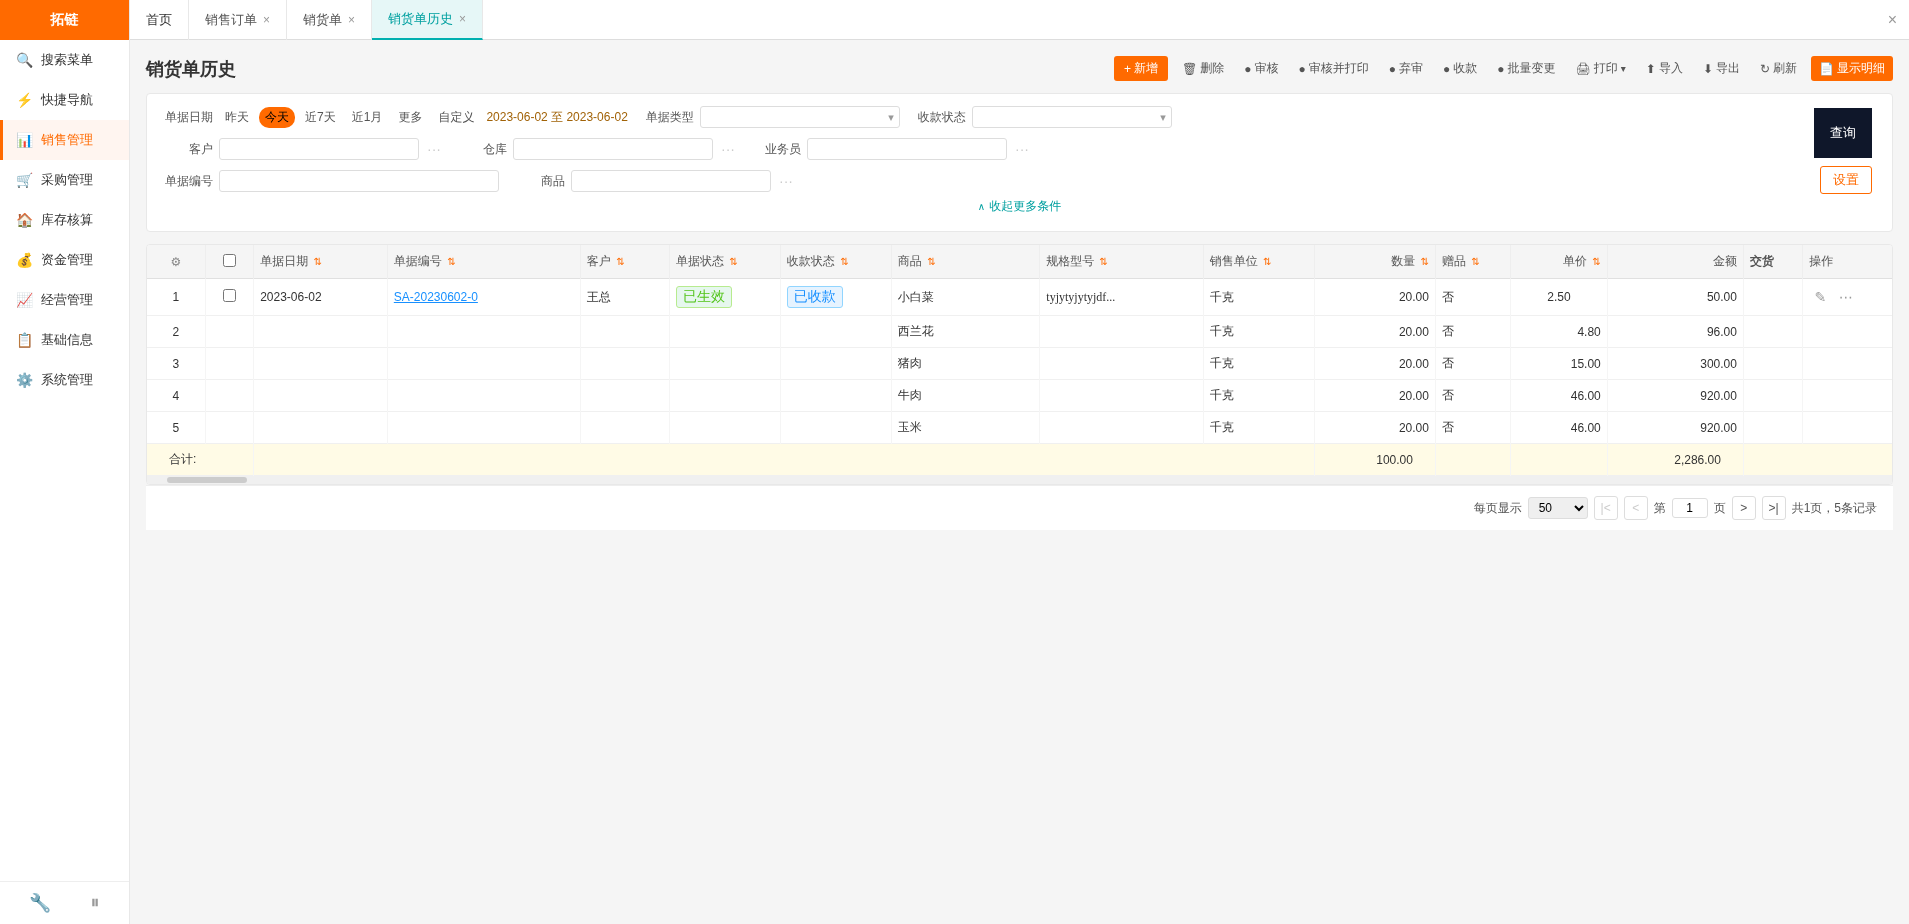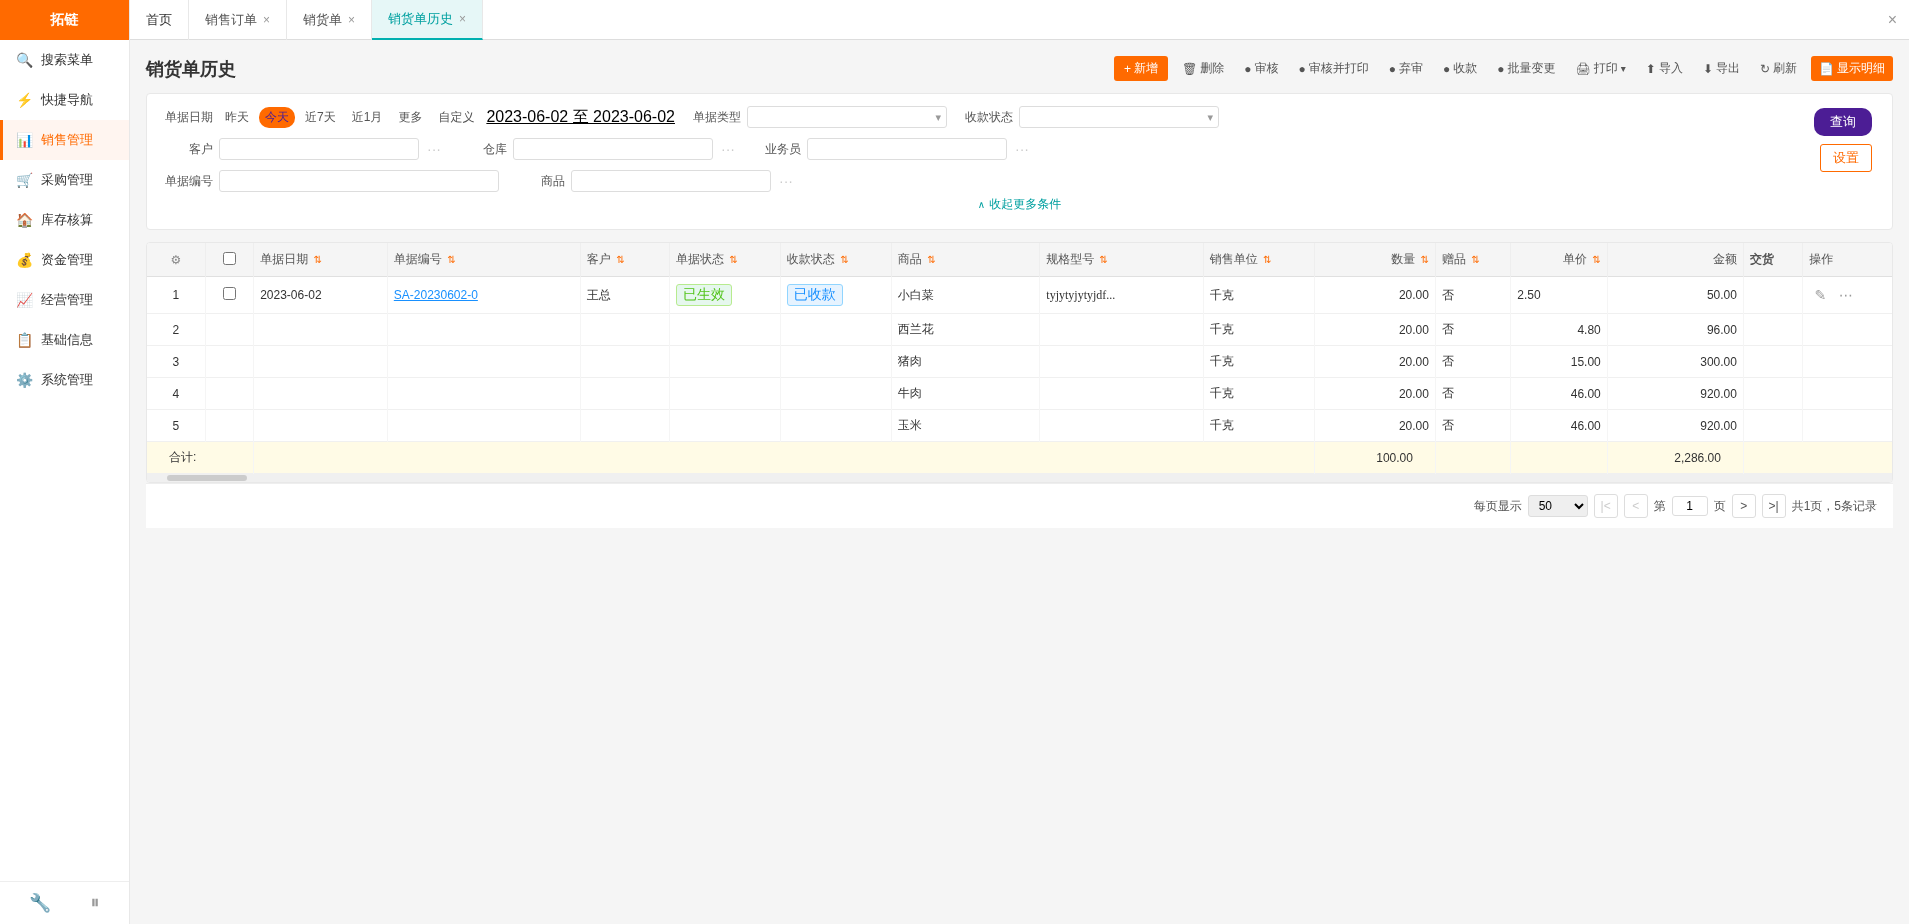--- a/index.html
+++ b/index.html
@@ -37,22 +37,22 @@
     .toolbar-btn .dropdown-arrow { font-size: 10px; }
 
     
     .filter-panel { background: #fff; border: 1px solid #e8e8e8; border-radius: 4px; padding: 12px 16px; margin-bottom: 12px; }
     .filter-row { display: flex; align-items: center; margin-bottom: 10px; gap: 16px; flex-wrap: wrap; }
     .filter-row:last-child { margin-bottom: 0; }
     .filter-item { display: flex; align-items: center; gap: 6px; }
     .filter-label { color: #555; font-size: 12px; white-space: nowrap; min-width: 50px; text-align: right; }
     .filter-date-btns { display: flex; gap: 4px; align-items: center; }
     .date-btn { padding: 2px 6px; font-size: 12px; cursor: pointer; color: #555; border-radius: 3px; }
-    .date-btn.active { background: #ff6a00; color: #4c1d95; border-radius: 10px; }
-    .date-range { color: #000000; font-size: 16px; text-decoration: underline; }
+    .date-btn.active { background: #ff6a00; color: #000000; border-radius: 10px; }
+    .date-range { color: #a16207; font-size: 12px; }
     .filter-input { border: 1px solid #ddd; border-radius: 3px; padding: 3px 6px; font-size: 12px; width: 200px; outline: none; }
     .filter-select { border: 1px solid #ddd; border-radius: 3px; padding: 3px 24px 3px 6px; font-size: 12px; width: 200px; outline: none; appearance: none; background: white; }
     .filter-select-wrap { position: relative; display: inline-block; }
     .filter-select-wrap::after { content: '▾'; position: absolute; right: 6px; top: 50%; transform: translateY(-50%); color: #999; pointer-events: none; font-size: 11px; }
     .filter-dots { color: #ccc; font-size: 14px; cursor: pointer; margin-left: 2px; }
     .collapse-btn { display: flex; align-items: center; justify-content: center; color: #00a0a0; font-size: 12px; cursor: pointer; padding: 4px 0; }
     .collapse-btn .arrow { font-size: 10px; margin-right: 4px; }
 
     
     .table-wrap { background: #fff; border: 1px solid #e8e8e8; border-radius: 4px; overflow: hidden; }
@@ -84,21 +84,21 @@
 
     
     .scroll-bar { height: 8px; background: #f0f0f0; margin: 0; display: flex; align-items: center; }
     .scroll-thumb { width: 80px; height: 6px; background: #ccc; border-radius: 3px; margin-left: 20px; }
 
     
     .tab-bar { background: #fff; }
     .tab-item.first { background: transparent; color: #333; }
 
     
-    .query-btn { background: #4c1d95; color: white; border: none; padding: 5px 16px; border-radius: 10px; cursor: pointer; font-size: 13px; }
+    .query-btn { background: #0f172a; color: white; border: none; padding: 16px 16px; border-radius: 0; cursor: pointer; font-size: 13px; }
     .settings-btn { background: white; color: #ff6a00; border: 1px solid #ff6a00; padding: 4px 12px; border-radius: 3px; cursor: pointer; font-size: 13px; }
 
     .filter-right { display: flex; flex-direction: column; gap: 8px; align-items: flex-end; padding-right: 4px; }
 
     .checkbox-input { cursor: pointer; }
 
     .col-num { width: 36px; text-align: center; }
     .col-check { width: 30px; text-align: center; }
     .col-date { width: 90px; }
     .col-code { width: 130px; }
@@ -389,21 +389,21 @@
             <td class="col-date">2023-06-02</td>
             <td class="col-code"><span class="link-text">SA-20230602-0</span></td>
             <td class="col-customer">王总</td>
             <td class="col-status"><span class="badge badge-green">已生效</span></td>
             <td class="col-pay-status"><span class="badge badge-blue">已收款</span></td>
             <td class="col-goods">小白菜</td>
             <td class="col-spec">tyjytyjytyjdf...</td>
             <td class="col-unit">千克</td>
             <td class="col-qty" style="text-align:right">20.00</td>
             <td class="col-gift">否</td>
-            <td class="col-price" style="text-align:left">2.50</td>
+            <td class="col-price" style="text-align:center">2.50</td>
             <td class="col-amount" style="text-align:right">50.00</td>
             <td class="col-trade"></td>
             <td class="col-action">
               <span class="action-btn">✎</span>
               <span class="action-btn">⋯</span>
             </td>
           </tr>
 
           <tr>
             <td class="col-num">2</td>

